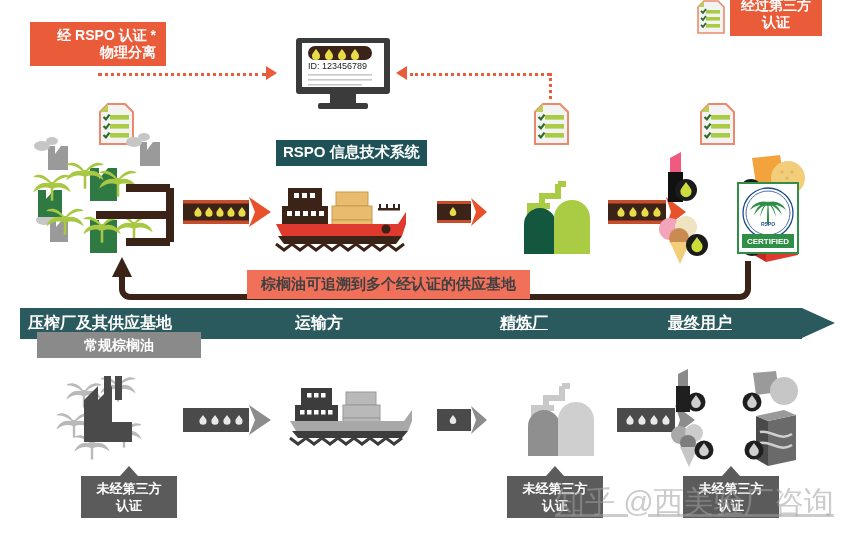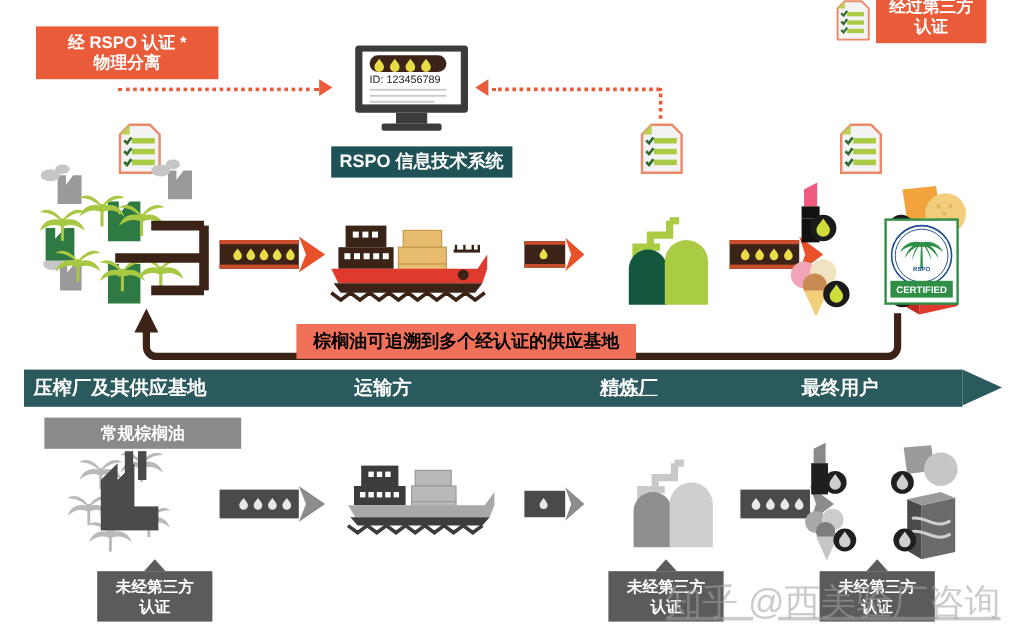--- a/index.html
+++ b/index.html
@@ -60,21 +60,21 @@
   .rspo-it-label {
     background: #1f5256;
     color: #ffffff;
     font-size: 15px;
     padding: 3px 7px 4px 7px;
     font-weight: bold;
     white-space: nowrap;
   }
   .banner-trace {
     background: #f0705a;
-    color: #000000;
+    color: #404040;
     font-size: 15px;
     font-weight: bold;
     text-align: center;
     padding: 5px 14px;
     white-space: nowrap;
     box-sizing: border-box;
   }
 
   
   .stagebar {
@@ -133,21 +133,21 @@
     white-space: nowrap;
     font-weight: normal;
   }
   svg { display:block; overflow: visible; }
 </style>
 </head>
 <body>
 
 <div id="stage">
 
-  <div class="abs tag-orange" style="left:30px; top:22px; width:152px;">经 RSPO 认证 *
+  <div class="abs tag-orange" style="left:30px; top:22px; width:136px;text-align:right;">经 RSPO 认证 *
 物理分离</div>
 
   <div class="abs dotline" style="left:98px; top:73px; width:168px;"></div>
   <div class="abs tri-right" style="left:266px; top:66px;"></div>
 
   <div class="abs tag-orange" style="left:730px; top:-8px; width:92px;">经过第三方
 认证</div>
 
   <div class="abs" style="left:697px; top:0px;">
     <svg width="28" height="34" viewBox="0 0 28 34">
@@ -177,21 +177,21 @@
       </g>
       <text x="12" y="31" font-family="Liberation Sans, sans-serif" font-size="9" fill="#222">ID: 123456789</text>
       <rect x="12" y="36" width="64" height="1.6" fill="#c9c9c9"></rect>
       <rect x="12" y="41" width="64" height="1.6" fill="#c9c9c9"></rect>
       <rect x="12" y="46" width="54" height="1.6" fill="#c9c9c9"></rect>
     </svg>
   </div>
 
   <div class="abs" style="left:0;top:0;width:0;height:0;overflow:hidden;font-size:1px;color:transparent;">ID: 123456789</div>
 
-  <div class="abs rspo-it-label" style="left:276px; top:122px;">RSPO 信息技术系统</div>
+  <div class="abs rspo-it-label" style="left:276px; top:140px;">RSPO 信息技术系统</div>
 
   <div class="abs dotline" style="left:410px; top:73px; width:140px;"></div>
   <div class="abs tri-left" style="left:396px; top:66px;"></div>
   <div class="abs dotline-v" style="left:549px; top:73px; height:26px;"></div>
 
   <div class="abs" style="left:99px; top:103px;">
     <svg width="35" height="42" viewBox="0 0 35 42">
       <path d="M9 1 H26 L34 9 V41 H1 V9 Z" fill="#f3f3f3" stroke="#ea8a6a" stroke-width="2"></path>
       <path d="M9 1 L9 9 L1 9 Z" fill="#b9cf55"></path>
       <rect x="11" y="12" width="19" height="4.6" fill="#aacc44"></rect>
@@ -475,24 +475,24 @@
   </div>
 
   <div class="abs banner-trace" style="left:247px; top:270px;">棕榈油可追溯到多个经认证的供应基地</div>
 
   <div class="stagebar">
     <div class="body"></div>
     <div class="tip"></div>
     <div class="stage-label" style="left:8px;">压榨厂及其供应基地</div>
     <div class="stage-label" style="left:275px;">运输方</div>
     <div class="stage-label" style="left:480px;text-decoration:underline;">精炼厂</div>
-    <div class="stage-label" style="left:648px;">最终用户</div>
-  </div>
-
-  <div class="abs tag-gray" style="left:37px; top:332px; width:164px;margin-top:16px;">常规棕榈油</div>
+    <div class="stage-label" style="left:648px;text-decoration:underline;">最终用户</div>
+  </div>
+
+  <div class="abs tag-gray" style="left:37px; top:332px; width:164px;">常规棕榈油</div>
 
   <div class="abs" style="left:62px; top:368px;">
     <svg width="180" height="100" viewBox="0 0 180 100">
       <g fill="#b9b9b9">
         <g transform="translate(22,22) scale(0.8)">
           <rect x="-1.5" y="0" width="3" height="22"></rect>
           <path d="M0 2 c-14 -4 -20 4 -22 10 c8 -6 14 -7 22 -4 z"></path>
           <path d="M0 2 c14 -4 20 4 22 10 c-8 -6 -14 -7 -22 -4 z"></path>
           <path d="M0 2 c-8 -12 -18 -12 -22 -8 c10 0 16 4 22 10 z"></path>
           <path d="M0 2 c8 -12 18 -12 22 -8 c-10 0 -16 4 -22 10 z"></path>

